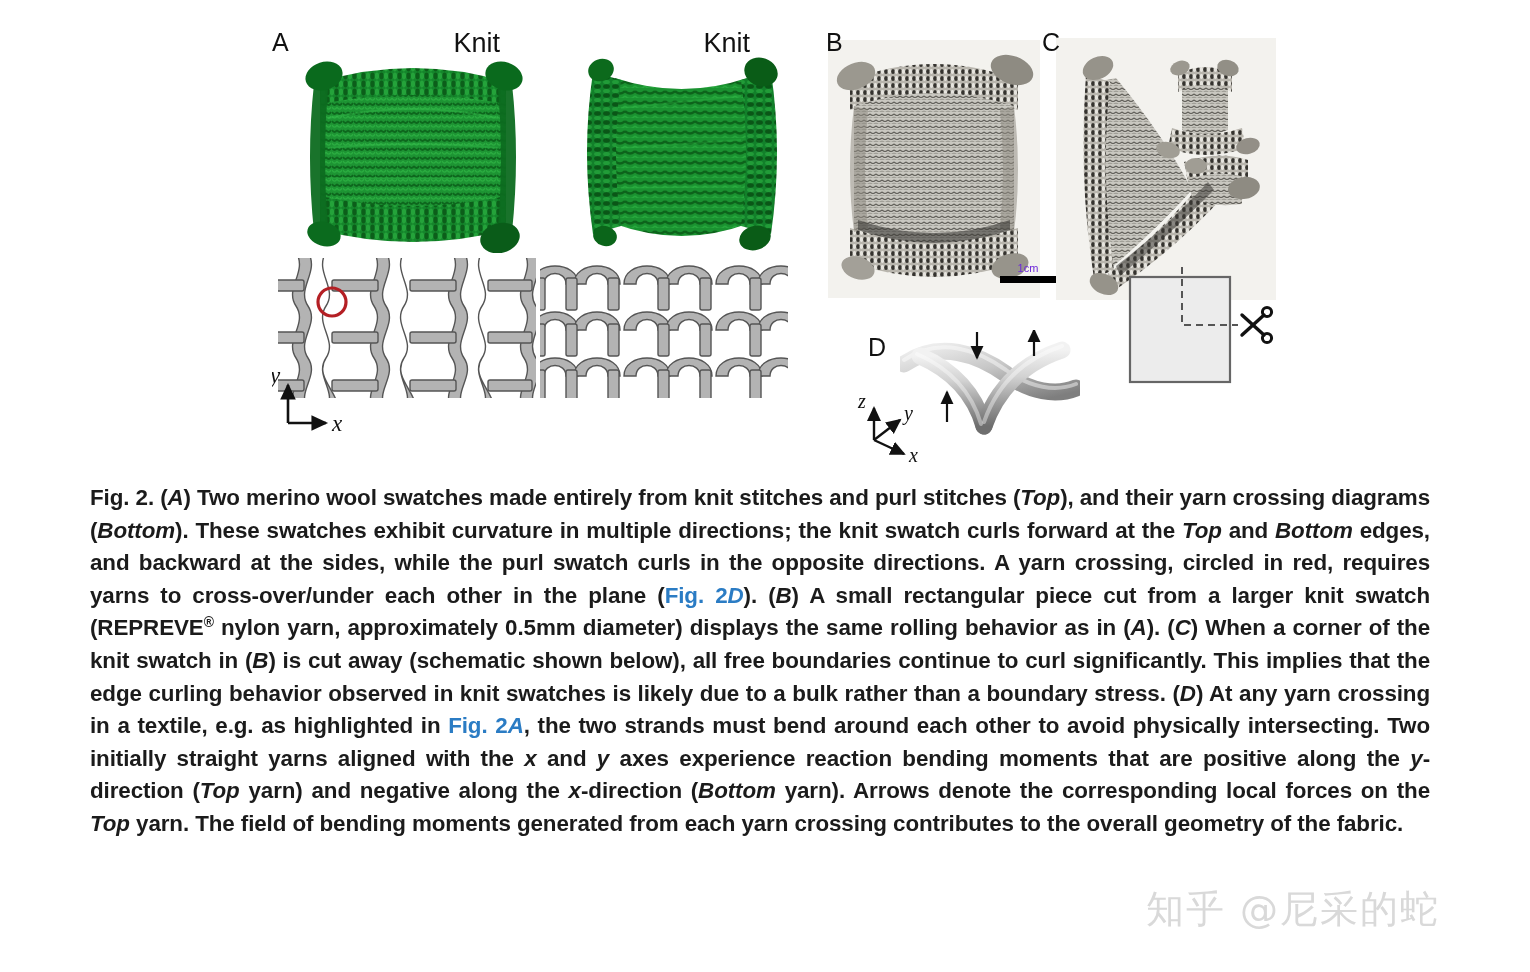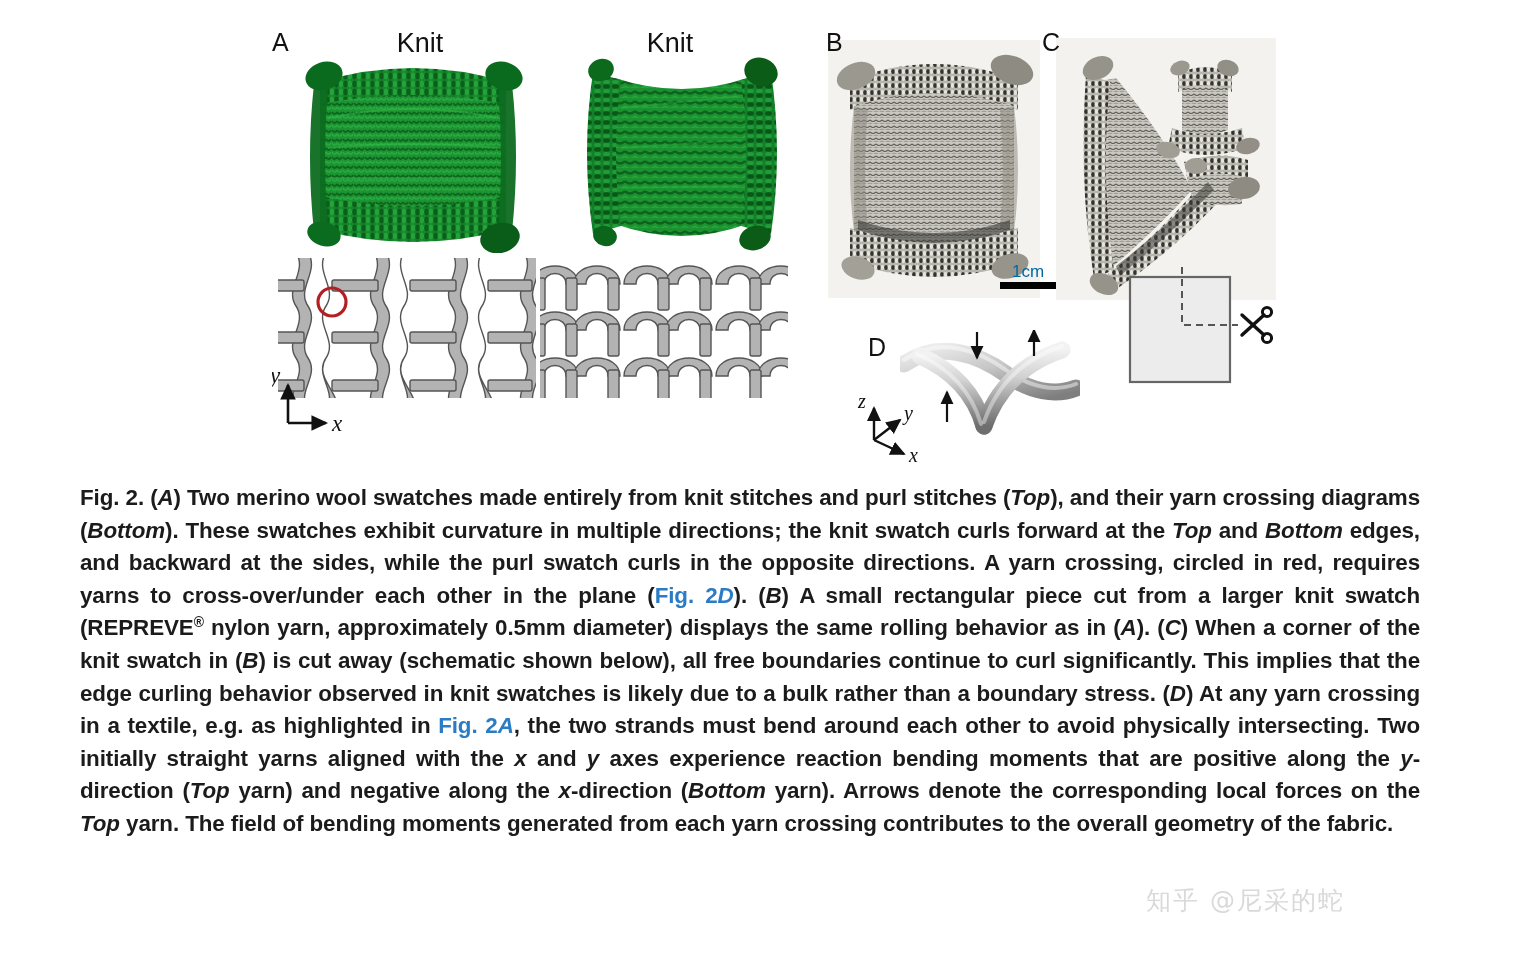--- a/index.html
+++ b/index.html
@@ -30,21 +30,21 @@
     font-weight: 400;
     color: #111;
     letter-spacing: 0;
   }
 
   .swatch-title {
     position: absolute;
     font-size: 27px;
     font-weight: 400;
     color: #111;
-    text-align: center;
+    text-align: right;
   }
 
   
   .swatch-photo {
     position: absolute;
     overflow: hidden;
   }
 
   
   .yarn-diagram {
@@ -72,41 +72,41 @@
   .photo-bw {
     position: absolute;
     overflow: hidden;
   }
 
   .scalebar-wrap {
     position: absolute;
     text-align: center;
   }
   .scalebar-text {
-    font-size: 17px;
+    font-size: 11px;
     font-weight: 400;
-    color: #0369a1;
+    color: #6d28d9;
     line-height: 1.05;
     display: block;
   }
   .scalebar-line {
     display: block;
     height: 7px;
     background: #000;
     width: 100%;
     margin-top: 1px;
   }
 
   
   .cut-schematic { position: absolute; }
 
   
   #caption {
     position: absolute;
-    left: 80px;
+    left: 90px;
     top: 482px;
     width: 1340px;
     font-family: "Liberation Sans", sans-serif;
     font-size: 22.4px;
     font-weight: bold;
     line-height: 32.6px;
     text-align: justify;
     text-justify: inter-word;
     color: #1b1b1b;
     letter-spacing: -0.1px;
@@ -120,21 +120,21 @@
     vertical-align: super;
     line-height: 0;
   }
 
   
   #watermark {
     position: absolute;
     left: 1146px;
     top: 884px;
     font-family: "DejaVu Sans", sans-serif;
-    font-size: 25px;
+    font-size: 38px;
     color: #d9d9d9;
     white-space: nowrap;
     letter-spacing: 2px;
     pointer-events: none;
   }
 </style>
 </head>
 <body>
 
 <div id="figure-area">

